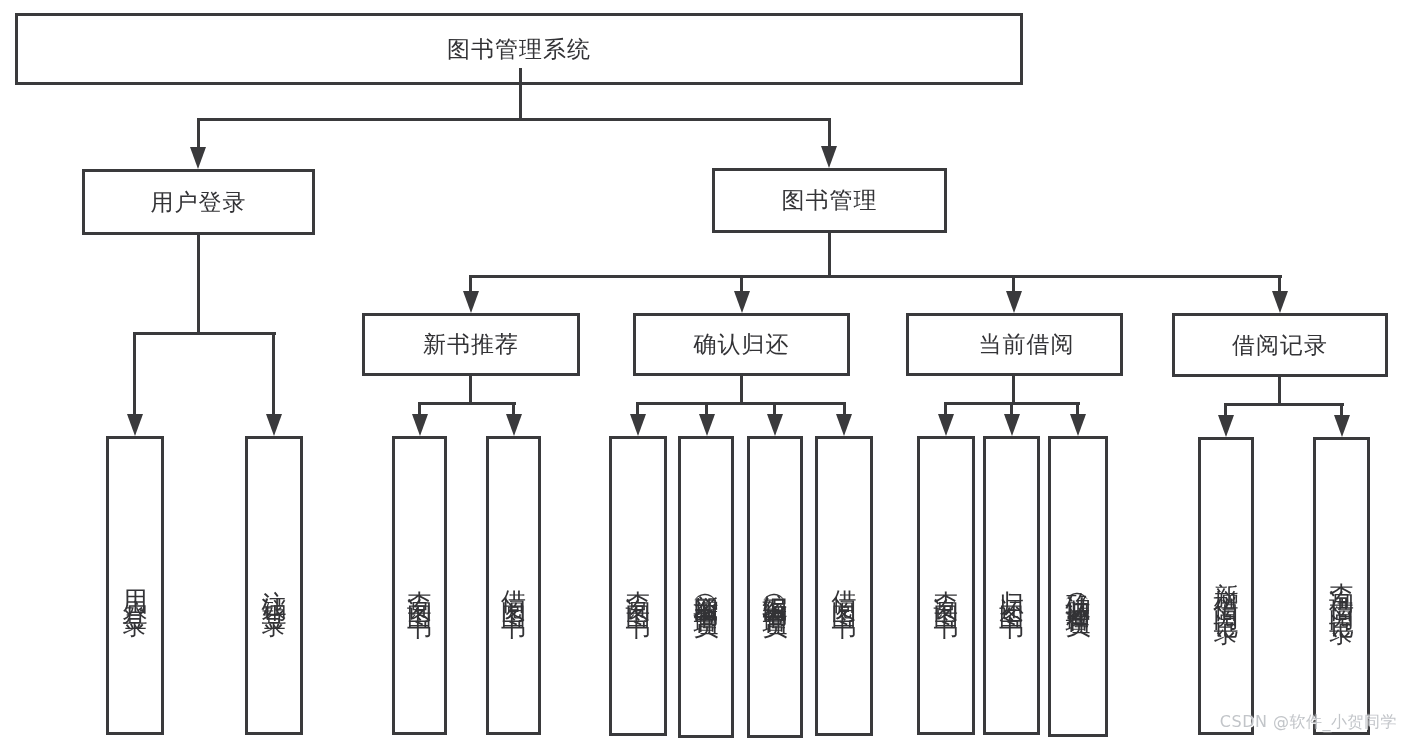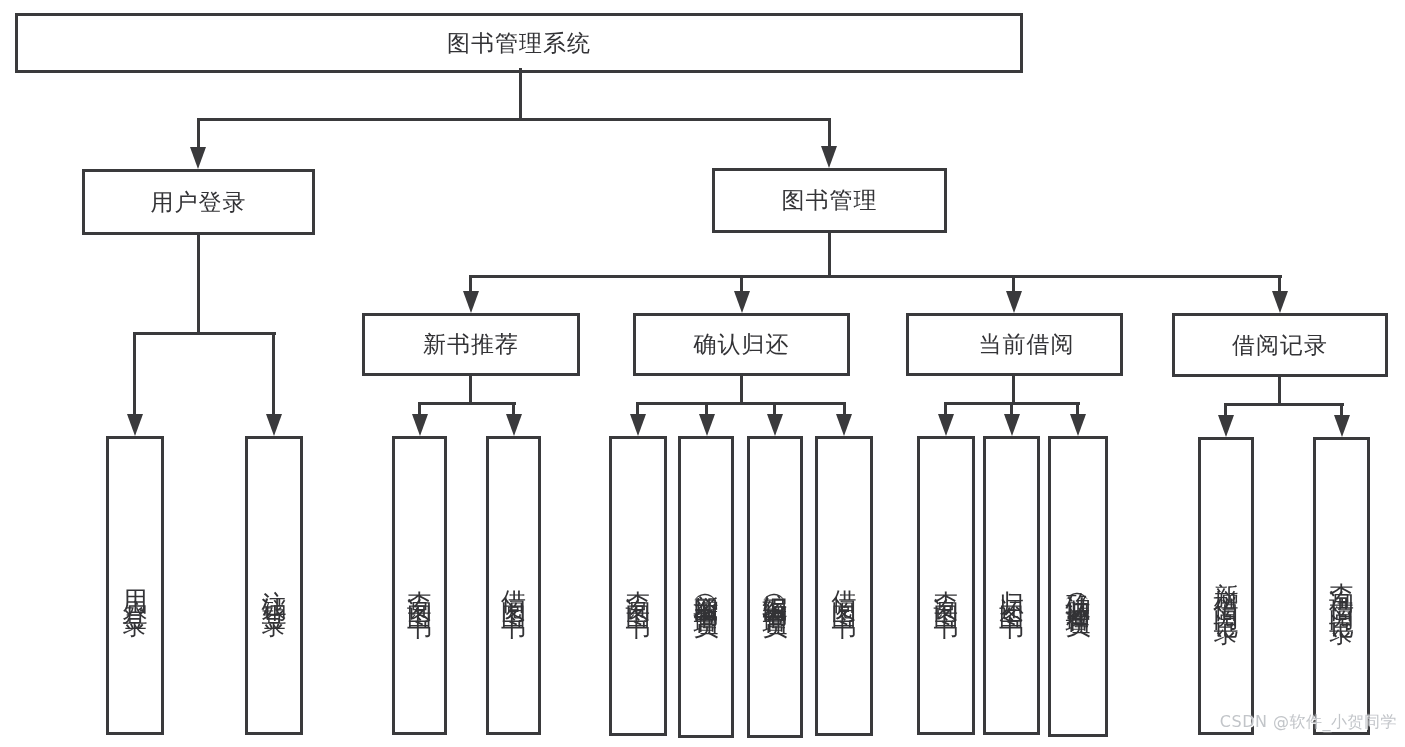--- a/index.html
+++ b/index.html
@@ -51,21 +51,21 @@
     letter-spacing:0.5px;
     z-index:10;
     pointer-events:none;
   }
 </style>
 </head>
 <body>
 
 <div id="canvas">
 
-  <div class="box" style="left:15px;top:13px;width:1008px;height:60px;">
+  <div class="box" style="left:15px;top:13px;width:1008px;height:72px;">
     <span>图书管理系统</span>
   </div>
 
   <div class="vline" style="left:519px;top:68px;height:53px;"></div>
   <div class="hline" style="left:197px;top:118px;width:634px;"></div>
   <div class="vline" style="left:197px;top:121px;height:28px;"></div>
   <div class="arr" style="left:190px;top:147px;"></div>
   <div class="vline" style="left:828px;top:121px;height:27px;"></div>
   <div class="arr" style="left:821px;top:146px;"></div>
 

